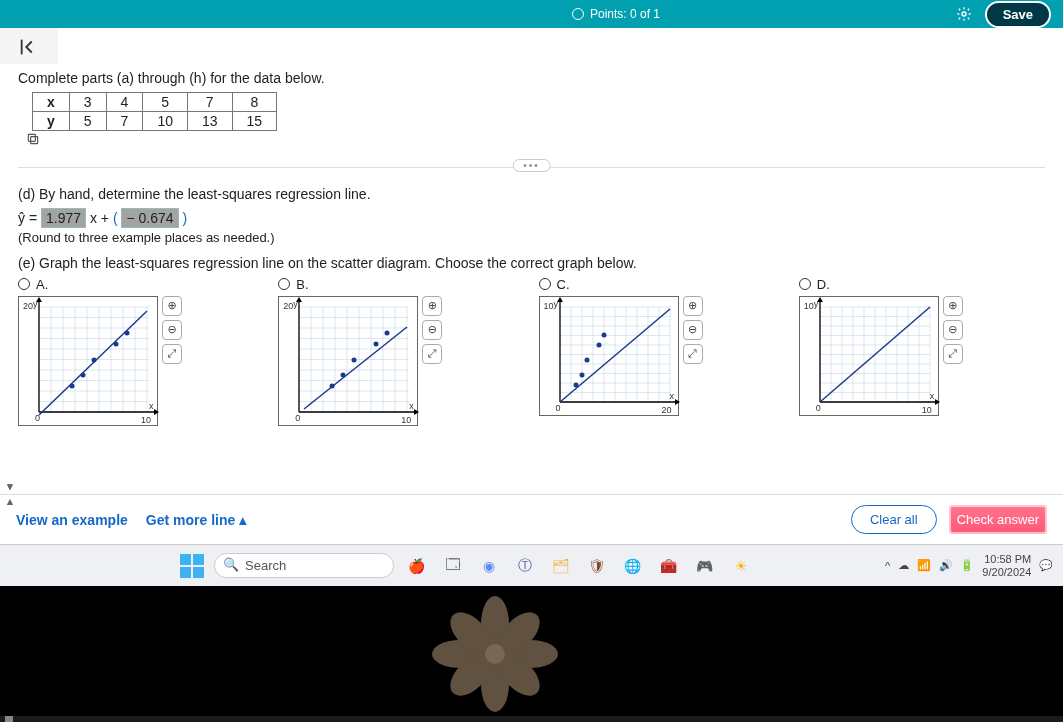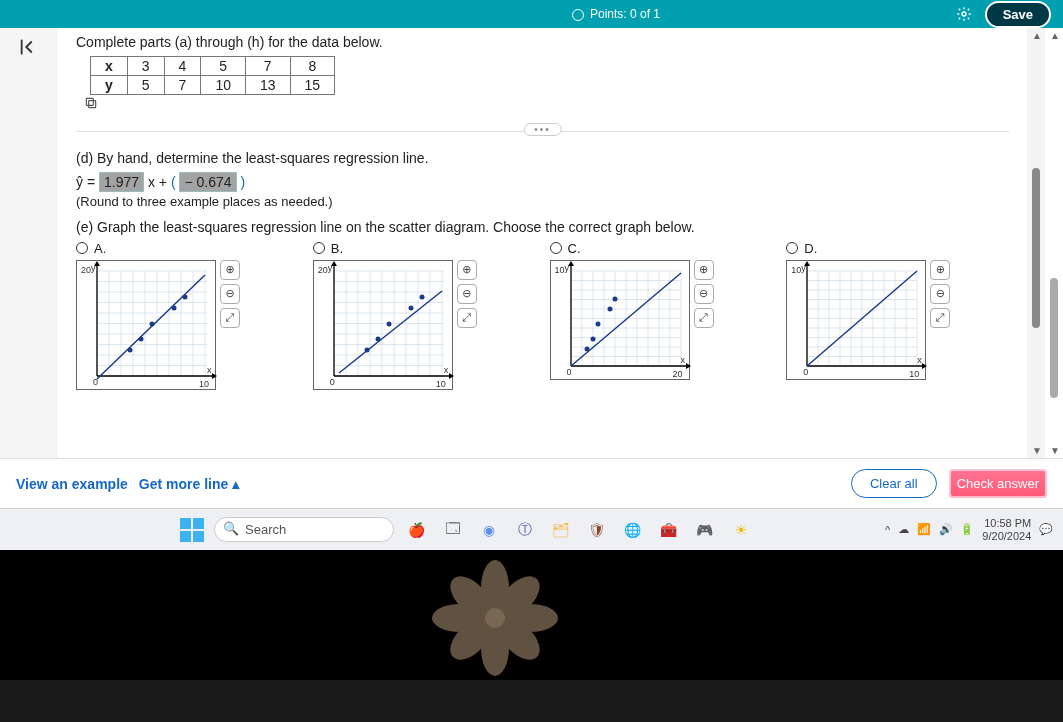--- a/index.html
+++ b/index.html
@@ -1,22 +1,22 @@
 <!DOCTYPE html>
 <html><head>
 <meta charset="utf-8">
 <style>
 * { margin: 0; padding: 0; box-sizing: border-box; font-family: Arial, sans-serif; }
 body { background: #1a1a1a; width: 1063px; height: 722px; overflow: hidden; }
 .app-header { background: #00a0b0; height: 28px; display: flex; align-items: center; justify-content: flex-end; padding: 0 12px; gap: 12px; color: #fff; font-size: 12px; }
-.points-wrap { display: flex; align-items: flex-end; gap: 6px; margin-right: auto; margin-left: 560px;}
+.points-wrap { display: flex; align-items: center; gap: 6px; margin-right: auto; margin-left: 560px;}
 .save-btn { background: #003845; color: #fff; border: 2px solid #fff; border-radius: 18px; padding: 4px 16px; font-weight: bold; font-size: 13px; cursor: pointer; }
 .gear { width: 18px; height: 18px; display:flex; align-items:center; justify-content:center; }
 .main-area { background: #fff; position: relative; }
-.content-row { display: flex; }
+.content-row { display: flex; flex-direction: column; }
 .left-gutter { width: 58px; background: #f5f5f5; display: flex; flex-direction: column; align-items: center; padding-top: 8px; }
 .collapse-icon { font-size: 22px; color: #333; cursor: pointer; }
 .content { flex: 1; padding: 6px 18px 0 18px; font-size: 14px; color: #222; min-height: 430px; }
 .instr { margin-bottom: 6px; }
 .data-table { border-collapse: collapse; margin-left: 14px; font-size: 14px; }
 .data-table td { border: 1px solid #777; padding: 1px 14px; text-align: center; }
 .data-table td:first-child { font-weight: bold; }
 .copy-icon { display:inline-block; margin-left:8px; vertical-align:middle; color:#555; cursor:pointer; }
 .divider { height: 1px; background: #ddd; margin: 18px 0; position: relative;}
 .ellipsis-badge { position:absolute; left:50%; top:-8px; transform:translateX(-50%); background:#fff; border:1px solid #ccc; border-radius:10px; padding:0 10px; font-size:10px; color:#888; letter-spacing:2px;}
@@ -28,21 +28,21 @@
 .part-e { margin-bottom: 6px;}
 .options-row { display: flex; gap: 14px; align-items:flex-start; }
 .option { flex:1; }
 .opt-header { display:flex; align-items:center; gap:6px; font-size:13px; margin-bottom:4px;}
 .radio { width:12px; height:12px; border:1.5px solid #333; border-radius:50%; display:inline-block;}
 .graph-card { display:flex; gap:4px; align-items:flex-start;}
 .graph-box { border:1px solid #666; background:#fff; position:relative; }
 .side-tools { display:flex; flex-direction:column; gap:4px; }
 .tool { width:20px; height:20px; border:1px solid #aaa; border-radius:4px; display:flex; align-items:center; justify-content:center; font-size:11px; color:#444; cursor:pointer; background:#fff;}
 .axis-label { font-size:9px; position:absolute; color:#333;}
-.footer-bar { background:#fff; border-top:1px solid #ddd; padding:10px 16px; display:flex; align-items:center; gap:11px;}
+.footer-bar { background:#fff; border-top:1px solid #ddd; padding:10px 16px; display:flex; align-items:center; gap:18px;}
 .link { color:#1468c7; font-size:14px; cursor:pointer; }
 .link.bold { font-weight:bold;}
 .footer-right { margin-left:auto; display:flex; gap:12px; }
 .clear-btn { border:1.5px solid #1468c7; color:#1468c7; background:#fff; border-radius:18px; padding:5px 18px; font-size:13px; cursor:pointer;}
 .check-btn { background: linear-gradient(#ff6a8a,#ff4a6a); color:#fff; border:none; border-radius:4px; padding:7px 8px; font-size:13px; cursor:pointer; opacity:0.92; box-shadow:0 0 0 2px rgba(255,255,255,.6) inset;}
 .taskbar { background:#eef0f3; height:42px; display:flex; align-items:center; padding:0 10px; gap:10px; border-top:1px solid #ccc;}
 .win-logo { width:24px; height:24px; display:grid; grid-template:1fr 1fr/1fr 1fr; gap:2px;}
 .win-logo span:nth-child(1){background:#3cb3f0;} .win-logo span:nth-child(2){background:#3cb3f0;} .win-logo span:nth-child(3){background:#3cb3f0;} .win-logo span:nth-child(4){background:#3cb3f0;}
 .search-box { background:#fff; border:1px solid #ccc; border-radius:20px; padding:4px 12px 4px 30px; width:180px; font-size:13px; color:#555; position:relative;}
 .search-box .mag { position:absolute; left:8px; top:3px; color:#666;}

